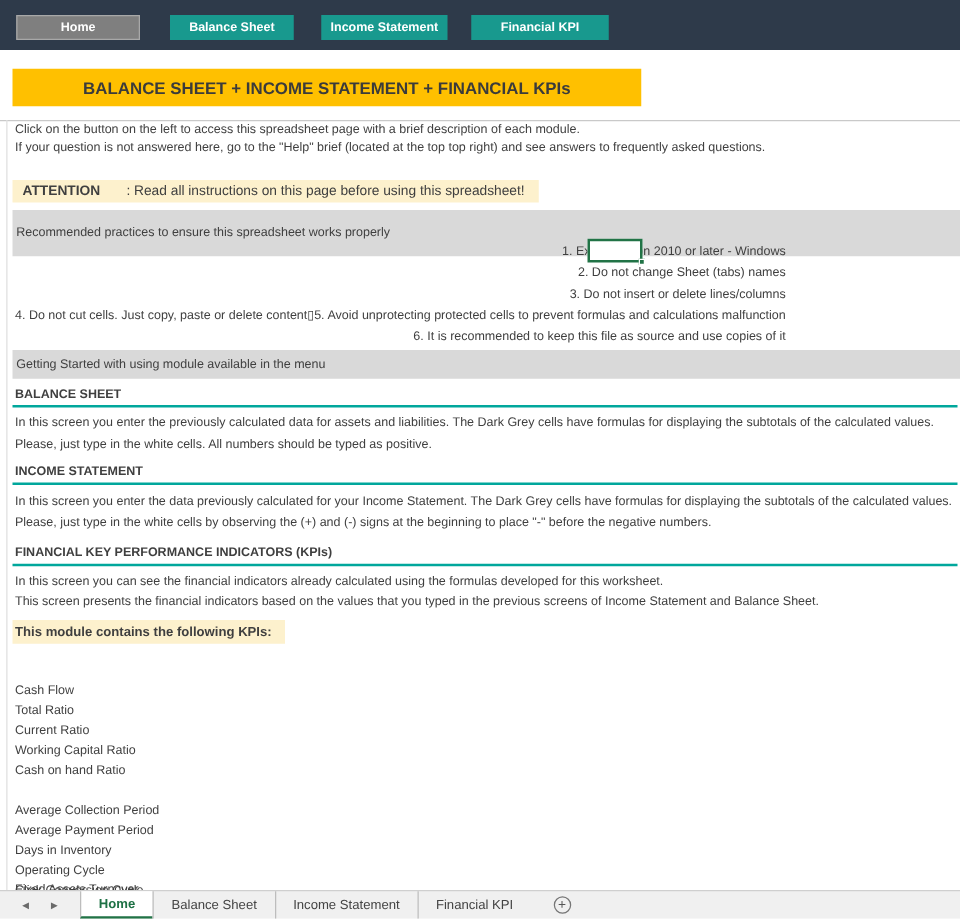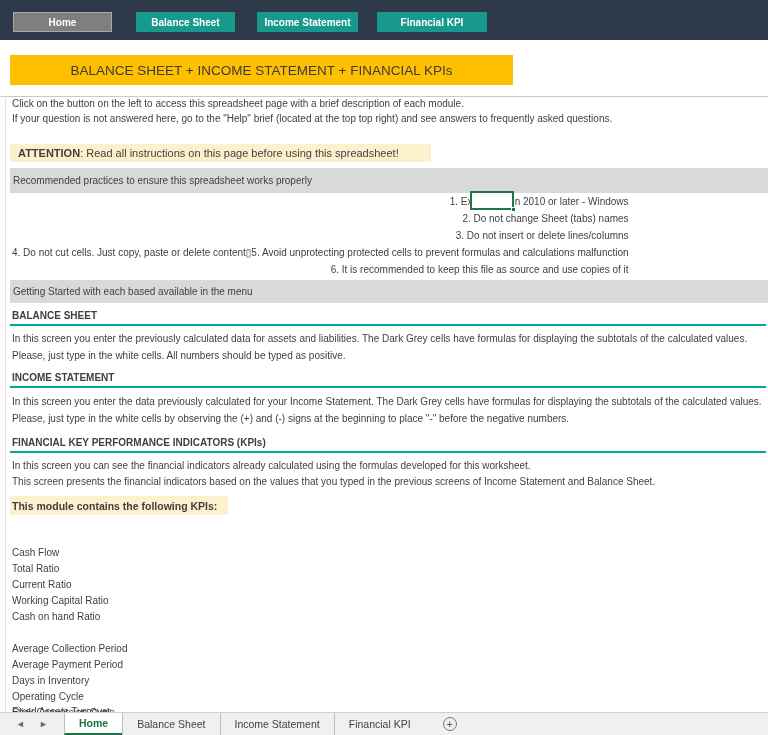--- a/index.html
+++ b/index.html
@@ -24,38 +24,38 @@
   }
   .nav-btn.home   { left: 13px;  width: 99px;  background: #7f7f7f; border: 1px solid #a8a8a8; }
   .nav-btn.teal-1 { left: 136px; width: 99px;  background: #18998e; }
   .nav-btn.teal-2 { left: 257px; width: 101px; background: #18998e; }
   .nav-btn.teal-3 { left: 377px; width: 110px; background: #18998e; }
 
   
   .banner {
     position: absolute; left: 10px; top: 55px; width: 503px; height: 30px;
     background: #ffc000; color: #3b3b3b;
-    font-size: 13.5px; font-weight: normal;
+    font-size: 13.5px; font-weight: bold;
     display: flex; align-items: center; justify-content: center;
     white-space: nowrap;
   }
   .hline { position: absolute; left: 0; top: 96px; width: 768px; height: 1px; background: #c9c9c9; }
   .vline { position: absolute; left: 5px; top: 96px; width: 1px; height: 616px; background: #e0e0e0; }
 
   
   .t { position: absolute; left: 12px; font-size: 10px; color: #3f3f3f; white-space: nowrap; }
   .bold { font-weight: bold; }
 
   
   .band-cream {
     position: absolute; left: 10px; background: #fdf1cd;
-    display: flex; align-items: center; white-space: nowrap;
+    display: flex; align-items: center; white-space: nowrap; gap: 21px;
   }
   .band-gray {
-    position: absolute; left: 10px; width: 758px; height: 25px; background: #d9d9d9;
+    position: absolute; left: 10px; width: 758px; height: 37px; background: #d9d9d9;
     display: flex; align-items: center; padding-left: 3px;
     font-size: 10px; color: #3f3f3f; white-space: nowrap;
   }
   .attention { top: 144px; width: 421px; height: 18px; padding-left: 8px; font-size: 11px; }
 
   
   .numlist { position: absolute; left: 12px; top: 193px; text-align: right; }
   .numlist div { line-height: 17px; font-size: 10px; white-space: nowrap; }
 
   
@@ -136,21 +136,21 @@
     <div>2. Do not change Sheet (tabs) names</div>
     <div>3. Do not insert or delete lines/columns</div>
     <div>4. Do not cut cells. Just copy, paste or delete content▯5. Avoid unprotecting protected cells to prevent formulas and calculations malfunction</div>
     <div>6. It is recommended to keep this file as source and use copies of it</div>
   </div>
 
 <div class="sel-cell">
   <div class="handle"></div>
 </div>
 
-<div class="band-gray" style="top:280px;height:23px">Getting Started with each based available in the menu</div>
+<div class="band-gray" style="top:280px;height:23px">Getting Started with using module available in the menu</div>
 
 <div class="sec-title" style="top:310px">BALANCE SHEET</div>
 <div class="sec-rule" style="top:324px"></div>
 <div class="t" style="top:333px">In this screen you enter the previously calculated data for assets and liabilities. The Dark Grey cells have formulas for displaying the subtotals of the calculated values.</div>
 <div class="t" style="top:350px">Please, just type in the white cells. All numbers should be typed as positive.</div>
 
 <div class="sec-title" style="top:372px">INCOME STATEMENT</div>
 <div class="sec-rule" style="top:386px"></div>
 <div class="t" style="top:396px">In this screen you enter the data previously calculated for your Income Statement. The Dark Grey cells have formulas for displaying the subtotals of the calculated values.</div>
 <div class="t" style="top:413px">Please, just type in the white cells by observing the (+) and (-) signs at the beginning to place "-" before the negative numbers.</div>

